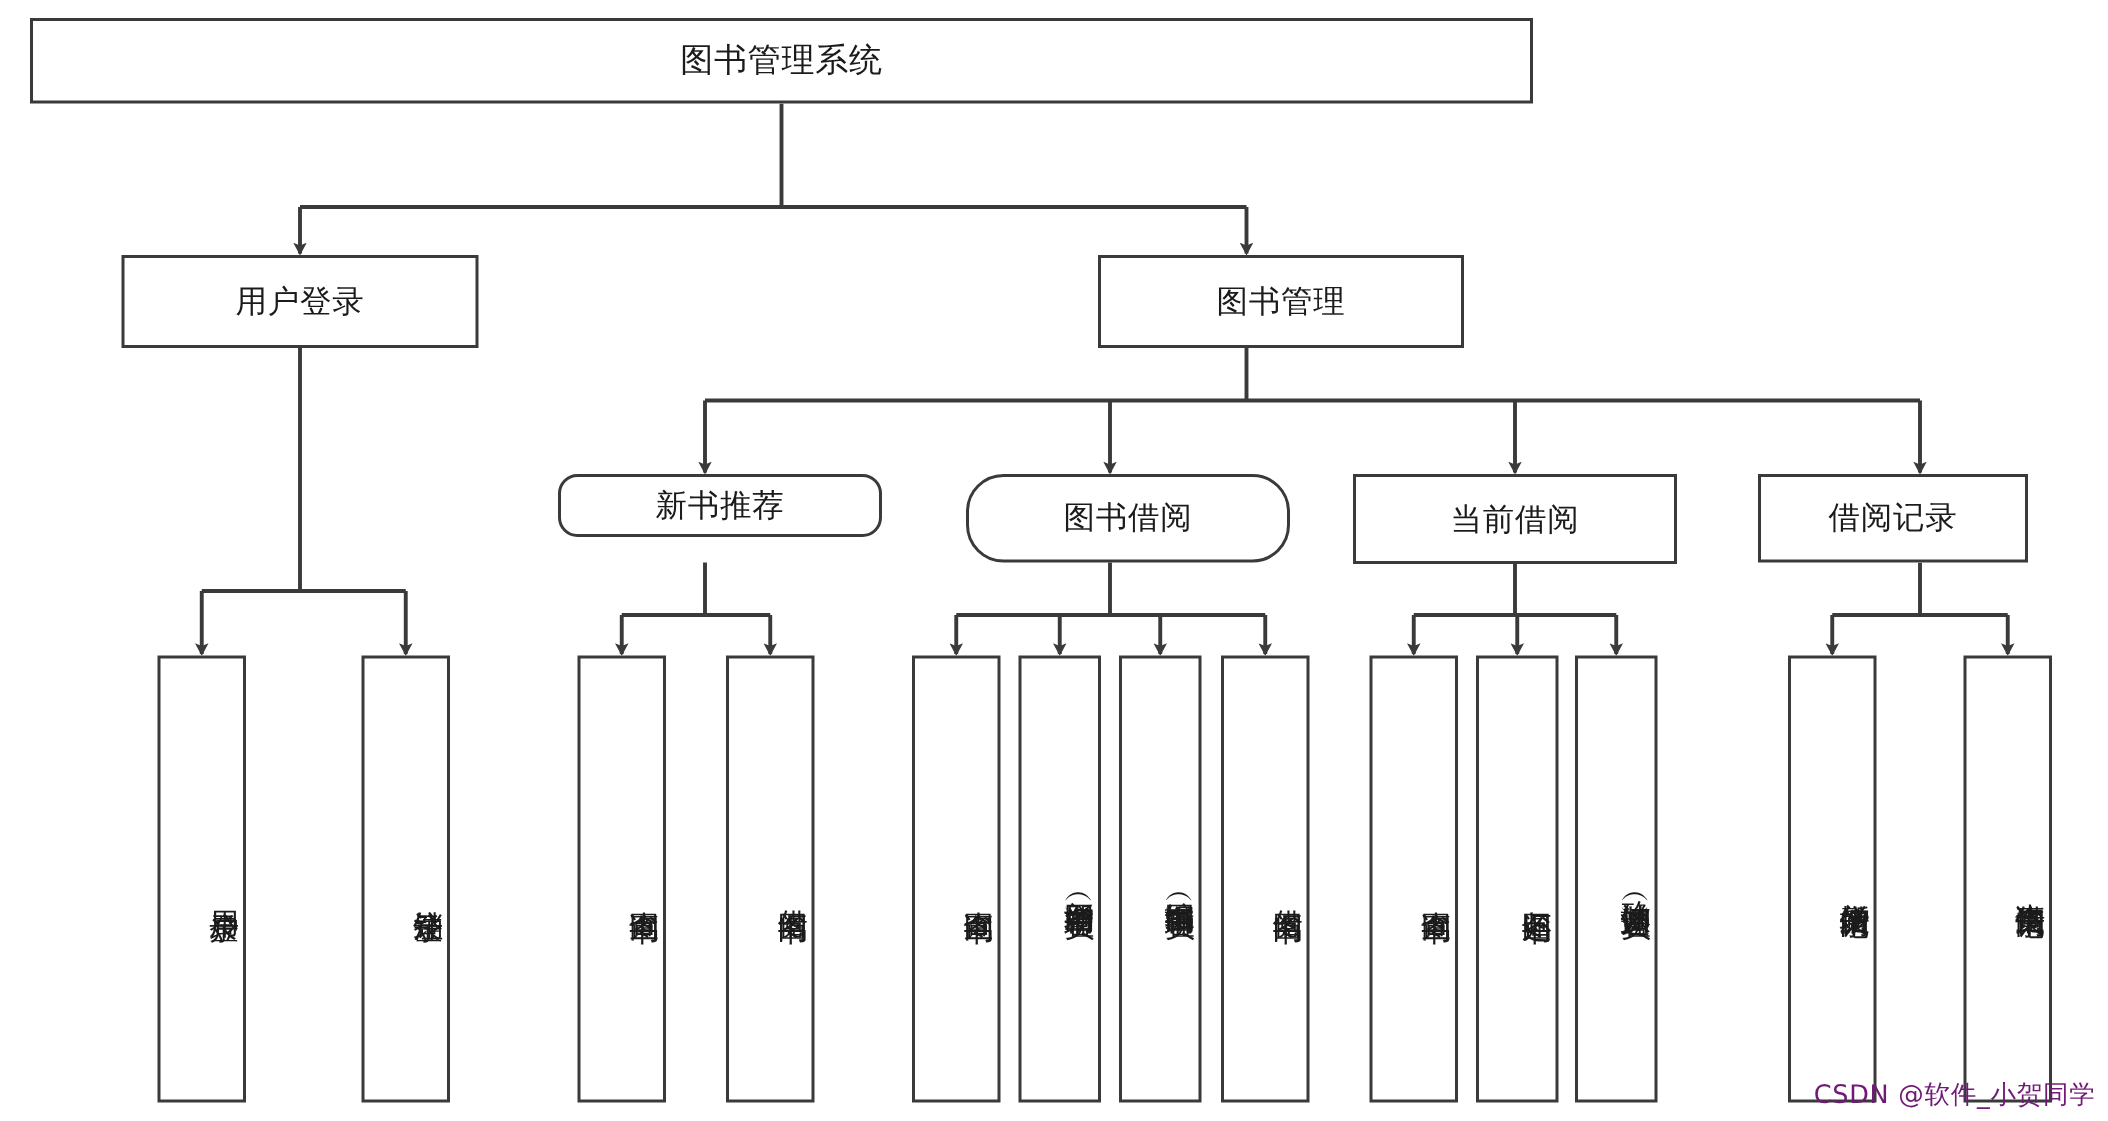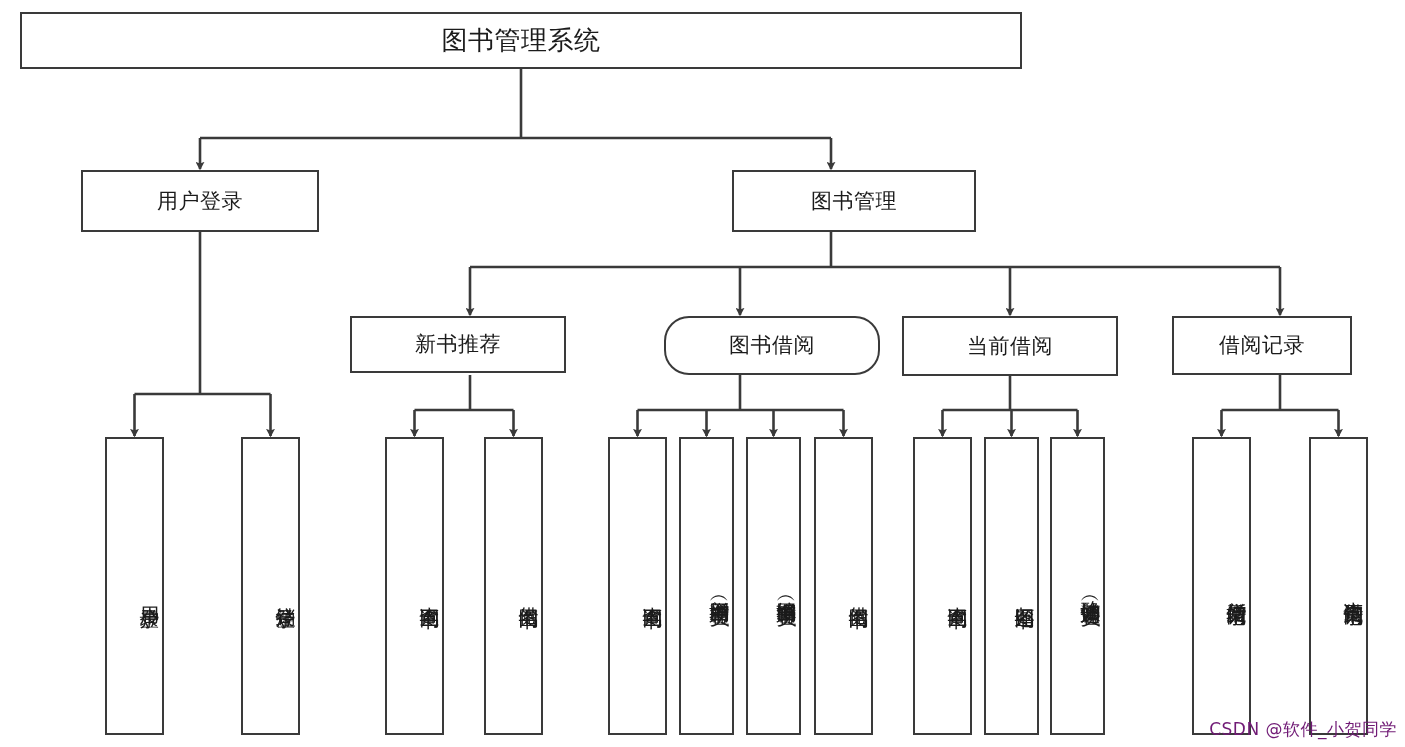--- a/index.html
+++ b/index.html
@@ -36,21 +36,21 @@
     justify-content: center;
     color: #1b1b1b;
     text-align: center;
   }
   .node.horiz {
     font-size: 21px;
     line-height: 1.25;
     letter-spacing: 0.5px;
   }
   .node.root {
-    font-size: 26px;
+    font-size: 22px;
     text-align: right;
   }
   .node.vert {
     writing-mode: vertical-rl;
     text-orientation: upright;
     align-items: flex-start;
     justify-content: center;
     font-size: 20px;
     line-height: 1.22;
     letter-spacing: 1px;
@@ -123,24 +123,24 @@
   <div id="node-layer">
       <div class="node horiz root" style="left: 20px; top: 12px; width: 1002px; height: 57px;">
         <span class="node-label">图书管理系统</span>
       </div>
       <div class="node horiz" style="left: 81px; top: 170px; width: 238px; height: 62px;">
         <span class="node-label">用户登录</span>
       </div>
       <div class="node horiz" style="left: 732px; top: 170px; width: 244px; height: 62px;">
         <span class="node-label">图书管理</span>
       </div>
-      <div class="node horiz" style="left: 350px; top: 316px; width: 216px; height: 57px;">
+      <div class="node horiz" style="left: 372px; top: 316px; width: 216px; height: 42px; border-radius: 13px;">
         <span class="node-label">新书推荐</span>
       </div>
-      <div class="node horiz" style="left: 664px; top: 316px; width: 216px; height: 59px; border-radius: 25px;">
+      <div class="node horiz" style="left: 644px; top: 316px; width: 216px; height: 59px; border-radius: 25px;">
         <span class="node-label">图书借阅</span>
       </div>
       <div class="node horiz" style="left: 902px; top: 316px; width: 216px; height: 60px;">
         <span class="node-label">当前借阅</span>
       </div>
       <div class="node horiz" style="left: 1172px; top: 316px; width: 180px; height: 59px;">
         <span class="node-label">借阅记录</span>
       </div>
       <div class="node vert" style="left: 105px; top: 437px; width: 59px; height: 298px;">
         <span class="node-label">用户登录</span>

